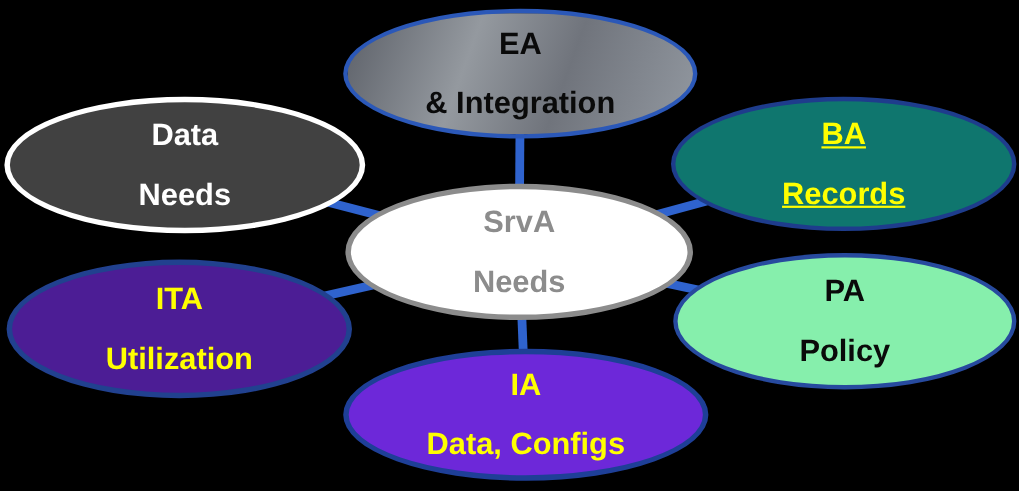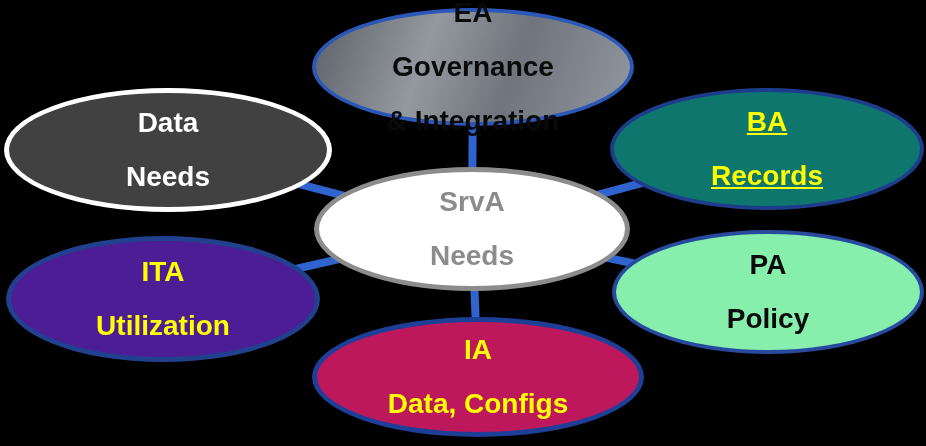--- a/index.html
+++ b/index.html
@@ -70,42 +70,41 @@
     color: #ffff00;
   }
   .node-pa {
     left: 612px; top: 230px; width: 312px; height: 124px;
     background: #86efac;
     border: 4px solid #274a9e;
     color: #0a0a0a;
   }
   .node-ia {
     left: 312px; top: 317px; width: 332px; height: 120px;
-    background: #be185d;
+    background: #6d28d9;
     border: 5px solid #1e3f97;
     color: #ffff00;
   }
 </style>
 </head>
 <body>
 
 <div id="canvas">
 
   <svg id="connector-layer" viewBox="0 0 926 446" xmlns="http://www.w3.org/2000/svg">
     <line x1="472" y1="229" x2="473" y2="67" stroke="#2f63ce" stroke-width="8"></line>
     <line x1="472" y1="229" x2="168" y2="150" stroke="#2f63ce" stroke-width="8"></line>
     <line x1="472" y1="229" x2="767" y2="149" stroke="#2f63ce" stroke-width="8"></line>
     <line x1="472" y1="229" x2="163" y2="299" stroke="#2f63ce" stroke-width="8"></line>
     <line x1="472" y1="229" x2="768" y2="292" stroke="#2f63ce" stroke-width="8"></line>
     <line x1="472" y1="229" x2="478" y2="377" stroke="#2f63ce" stroke-width="8"></line>
   </svg>
 
   <div class="node node-ea">
     <span>EA</span>
-    <span>Governance</span>
     <span>&amp; Integration</span>
   </div>
 
   <div class="node node-sysa">
     <span>Data</span>
     <span>Needs</span>
   </div>
 
   <div class="node node-ba">
     <span>BA</span>

